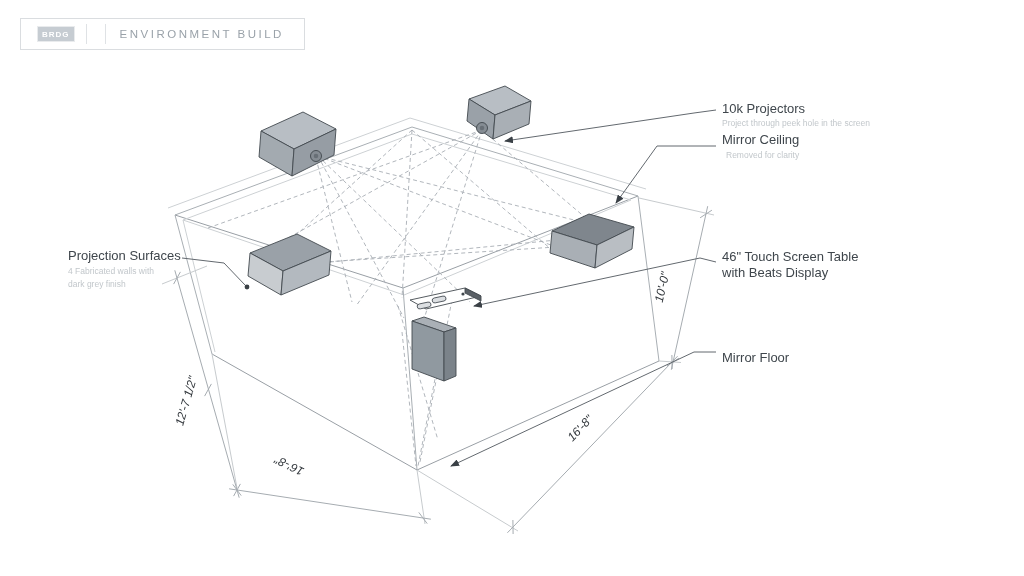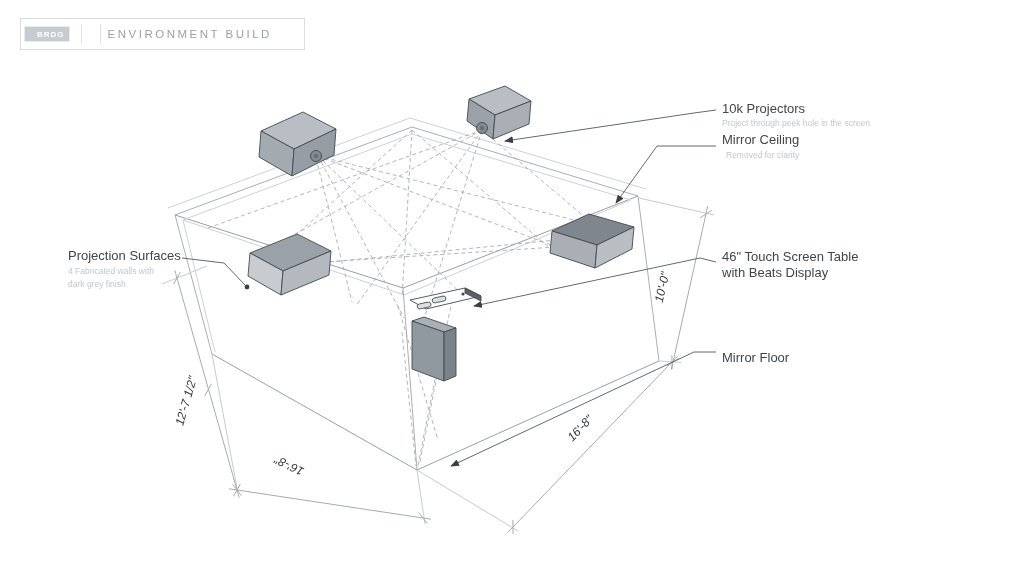--- a/index.html
+++ b/index.html
@@ -1,25 +1,25 @@
 <!DOCTYPE html>
 <html><head>
 <meta charset="utf-8">
 <style>
   html,body{margin:0;padding:0;background:#ffffff;}
   body{width:1024px;height:576px;position:relative;overflow:hidden;
        font-family:"Liberation Sans",sans-serif;}
   .header{position:absolute;left:20px;top:18px;width:283px;height:30px;
           border:1px solid #dadde0;background:#fff;display:flex;align-items:center;}
-  .logo{margin-left:3px;background:#c6ccd2;color:#ffffff;font-size:8px;font-weight:bold;
-        letter-spacing:1px;padding:4px 5px 3px 13px;box-shadow:inset 0 0 0 1px #e9ebed;}
+  .logo{margin-left:16px;background:#c6ccd2;color:#ffffff;font-size:8px;font-weight:bold;
+        letter-spacing:1px;padding:4px 5px 3px 5px;box-shadow:inset 0 0 0 1px #e9ebed;}
   .hdiv{width:1px;height:20px;background:#dfe2e5;}
   .hdiv.d1{margin-left:11px;}
   .hdiv.d2{margin-left:18px;}
-  .title{margin-left:7px;font-size:11.5px;letter-spacing:2.5px;color:#9aa2a9;}
+  .title{margin-left:14px;font-size:11.5px;letter-spacing:2.5px;color:#9aa2a9;}
   svg{position:absolute;left:0;top:0;}
   svg text{font-family:"Liberation Sans",sans-serif;}
   .callout{font-size:13px;fill:#3f464c;}
   .note{font-size:8.5px;fill:#c2c7cb;}
   .dimtxt{font-size:12px;font-style:italic;fill:#33383d;}
   .room{stroke:#a9afb4;stroke-width:1;fill:none;}
   .roomdark{stroke:#999fa5;stroke-width:1;fill:none;}
   .roomlight{stroke:#cdd1d4;stroke-width:1;fill:none;}
   .beam{stroke:#a8aeb4;stroke-width:0.9;stroke-dasharray:4 3;fill:none;}
   .dim{stroke:#a6acb1;stroke-width:1;fill:none;}

